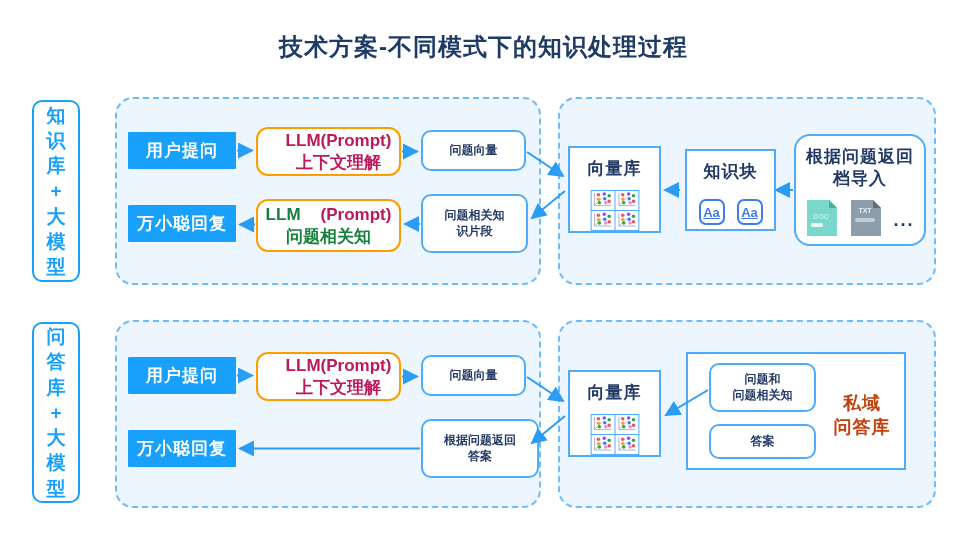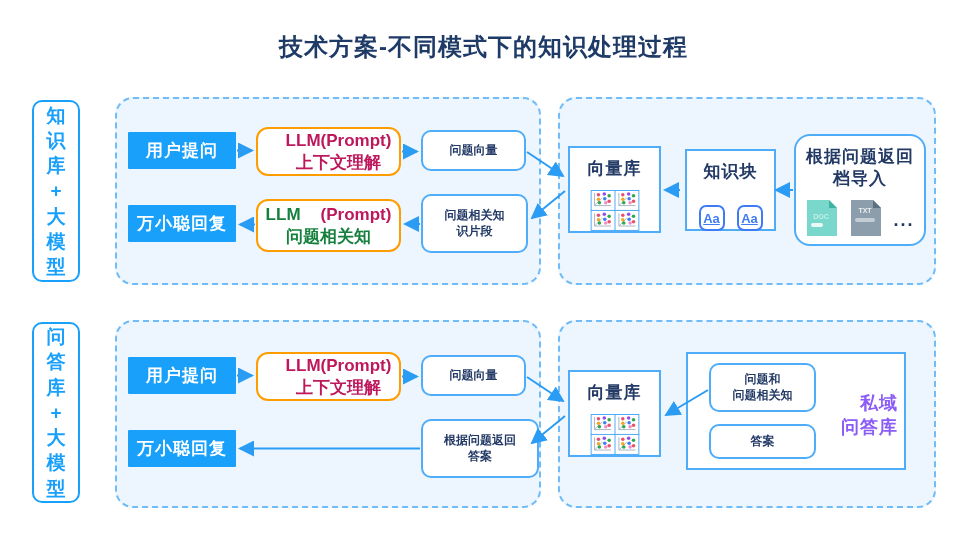--- a/index.html
+++ b/index.html
@@ -29,29 +29,29 @@
   .outbox{position:absolute;background:#fff;border:2px solid #4FACF8;border-radius:10px;
           display:flex;align-items:center;justify-content:center;color:#233A66;
           font-weight:bold;font-size:12px;text-align:center;line-height:1.3;
           white-space:pre-line;box-sizing:border-box;}
   
   .storebox{position:absolute;background:#fff;border:2px solid #4FACF8;border-radius:0;
             display:flex;flex-direction:column;align-items:center;justify-content:flex-start;
             box-sizing:border-box;padding-top:10px;}
   .storebox .lbl{color:#233A66;font-weight:bold;font-size:17px;text-align:center;
                  line-height:1.3;white-space:pre-line;letter-spacing:1px;}
-  .chiprow{display:flex;gap:12px;margin-top:22px;}
+  .chiprow{display:flex;gap:12px;margin-top:16px;}
   .aachip{width:26px;height:26px;border:2px solid #3F7BF5;border-radius:7px;color:#3F7BF5;
           font-weight:bold;font-size:13px;display:flex;align-items:center;justify-content:center;
           text-decoration:underline;box-sizing:border-box;background:#fff;}
   .filerow{display:flex;align-items:center;gap:10px;margin-top:8px;}
   .dots{color:#1F3864;font-weight:bold;font-size:18px;letter-spacing:2px;line-height:1;
         transform:translateY(2px);}
-  .privlabel{position:absolute;color:#8b5cf6;font-weight:bold;font-size:18px;line-height:1.35;
-             text-align:right;white-space:pre-line;letter-spacing:1px;}
+  .privlabel{position:absolute;color:#c2410c;font-weight:bold;font-size:18px;line-height:1.35;
+             text-align:center;white-space:pre-line;letter-spacing:1px;}
   .arrows{position:absolute;top:0;left:0;pointer-events:none;z-index:5;}
   .iconwrap{margin-top:10px;}
 </style>
 </head>
 <body>
 
 <div class="scene">
 
   <div class="title">技术方案-不同模式下的知识处理过程</div>
 

